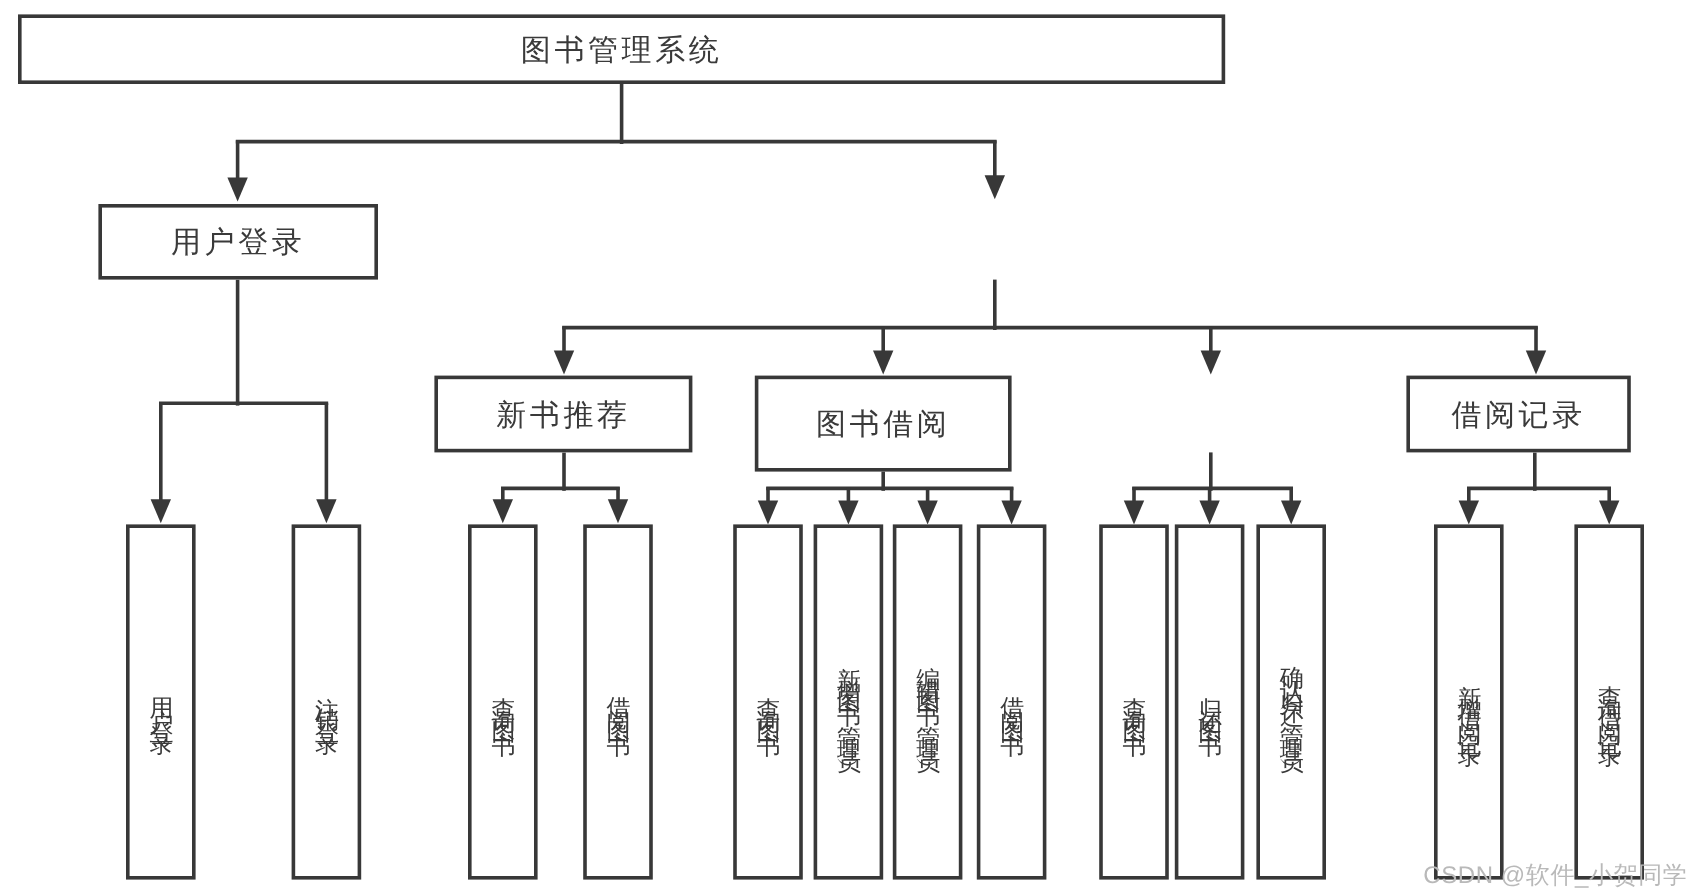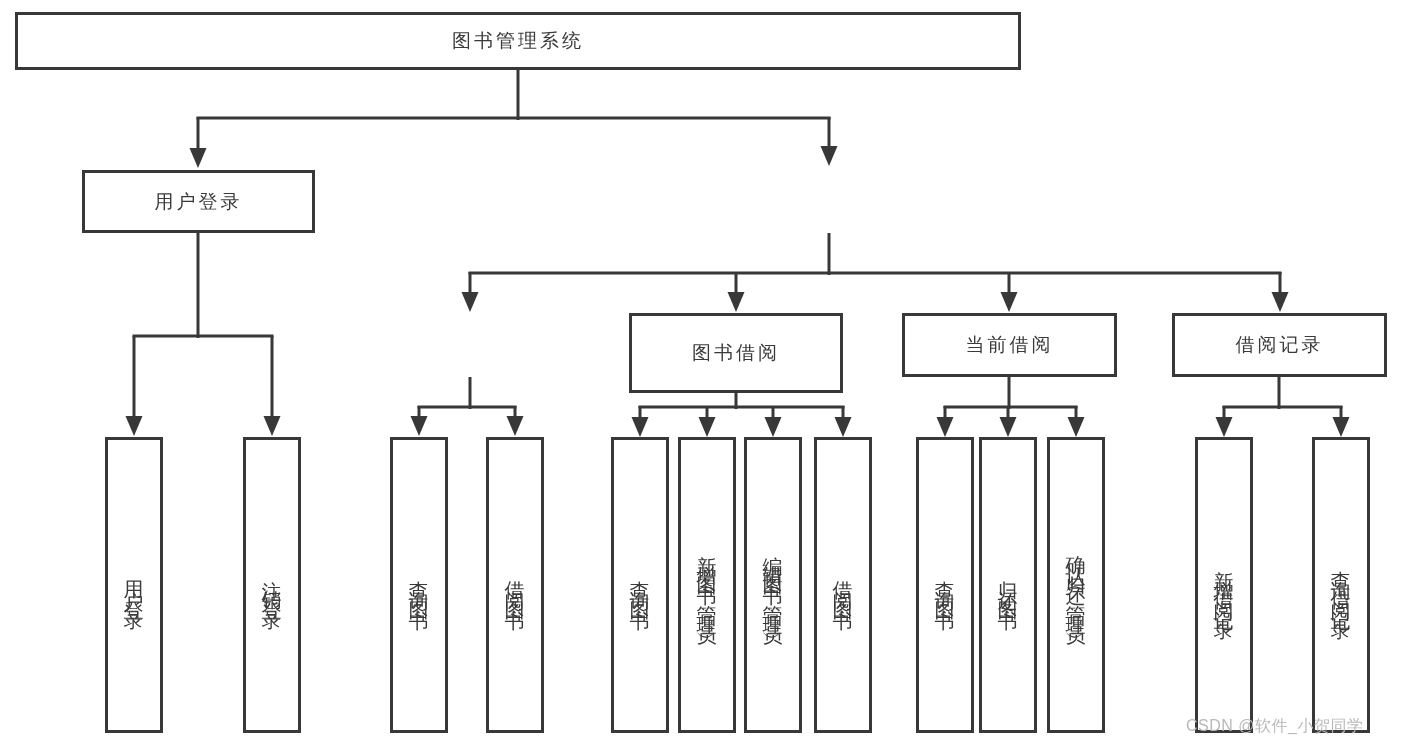--- a/index.html
+++ b/index.html
@@ -5,28 +5,28 @@
   html,body{margin:0;padding:0;background:#ffffff;}
   #stage{
     position:relative;width:1405px;height:747px;background:#ffffff;overflow:hidden;
     font-family:"Liberation Sans","DejaVu Sans",sans-serif;
   }
   #conn{position:absolute;left:0;top:0;z-index:1;}
   .box{
     position:absolute;box-sizing:border-box;border:3px solid #383838;background:#ffffff;
     display:flex;align-items:center;justify-content:center;z-index:2;color:#3a3a3a;
   }
-  .box.h span{font-size:19px;letter-spacing:3px;white-space:nowrap;}
+  .box.h span{font-size:25px;letter-spacing:3px;white-space:nowrap;}
   .box.v span{
     writing-mode:vertical-rl;font-size:20px;letter-spacing:10px;line-height:1;
     white-space:nowrap;
   }
   #watermark{
     position:absolute;left:1186px;top:716px;z-index:10;color:#b9b9b9;
-    font-size:16px;letter-spacing:0.5px;white-space:nowrap;
+    font-size:20px;letter-spacing:0.5px;white-space:nowrap;
   }
 </style>
 </head>
 <body>
 
 <div id="stage">
 
   <svg id="conn" width="1405" height="747">
       <line x1="196.5" y1="118" x2="830.5" y2="118" stroke="#383838" stroke-width="3"></line>
       <line x1="132.5" y1="336" x2="273.5" y2="336" stroke="#383838" stroke-width="3"></line>
@@ -83,27 +83,27 @@
     </svg>
 
   <div class="box h" style="left:15px;top:12px;width:1006px;height:58px">
     <span>图书管理系统</span>
   </div>
 
   <div class="box h" style="left:82px;top:170px;width:233px;height:63px">
     <span>用户登录</span>
   </div>
 
+  <div class="box h" style="left:362px;top:313px;width:215px;height:64px">
+    <span>新书推荐</span>
+  </div>
   <div class="box h" style="left:629px;top:313px;width:214px;height:80px">
     <span>图书借阅</span>
   </div>
-  <div class="box h" style="left:902px;top:313px;width:215px;height:64px">
-    <span>当前借阅</span>
-  </div>
-  <div class="box h" style="left:1172px;top:313px;width:215px;height:64px">
+  <div class="box h" style="left:1172px;top:313px;width:187px;height:64px">
     <span>借阅记录</span>
   </div>
 
   <div class="box v" style="left:105px;top:437px;width:58px;height:296px">
     <span>用户登录</span>
   </div>
   <div class="box v" style="left:243px;top:437px;width:58px;height:296px">
     <span>注销登录</span>
   </div>
 

